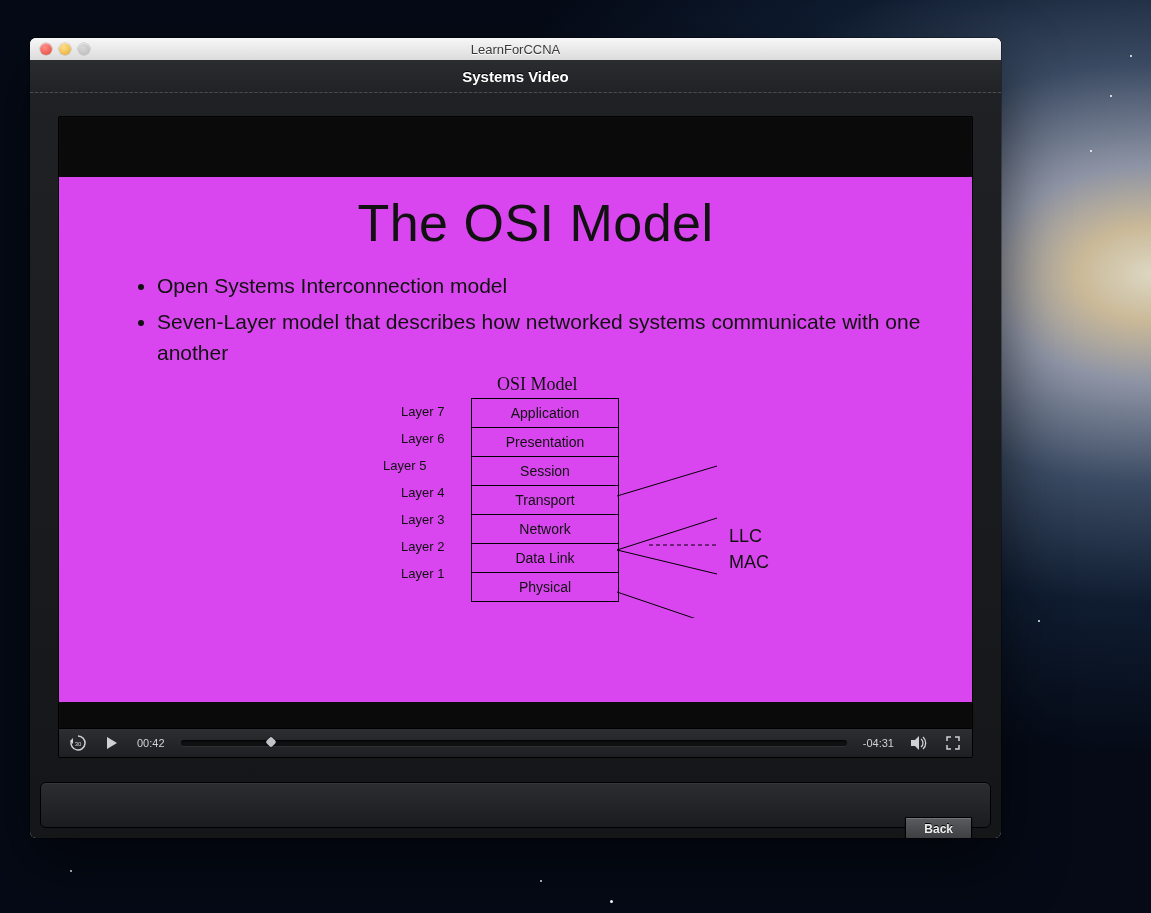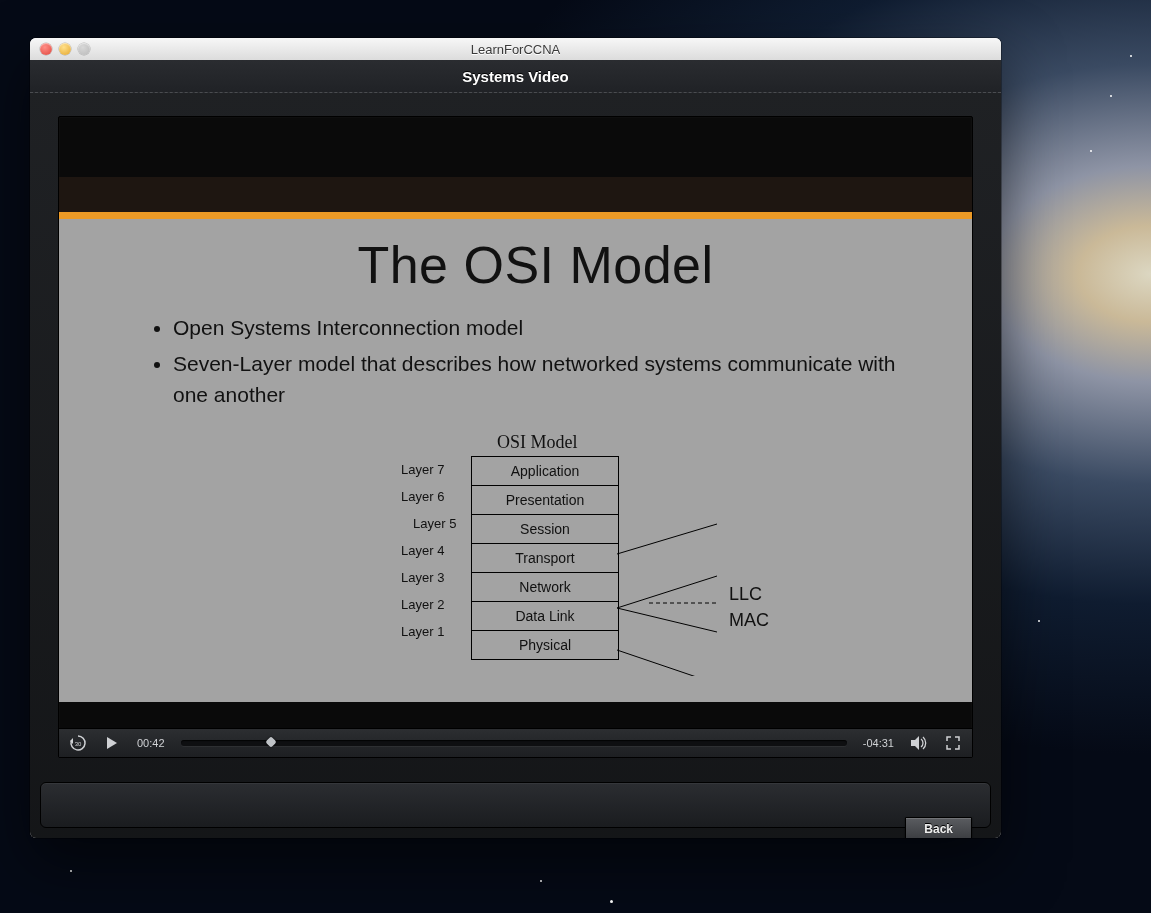--- a/index.html
+++ b/index.html
@@ -47,32 +47,32 @@
   .video-wrap{
     position:absolute;left:28px;right:28px;top:56px;bottom:80px;
     background:#0a0a0a;border:1px solid #000;border-radius:2px;
     box-shadow:inset 0 0 0 1px rgba(255,255,255,.02);
     display:flex;flex-direction:column;
   }
   .video-frame{flex:1;position:relative;overflow:hidden;}
   
   .slide{
     position:absolute;left:0;right:0;top:60px;bottom:26px;
-    background:#a3a3a3;
-    display:flex;flex-direction:column;
+    background:#d946ef;
+    display:flex;flex-direction:row;
   }
   .slide-topbar{
     height:70px;background:#1e1611;
   }
   .slide-accent{height:14px;background:#eb9a27;}
   .slide-body{flex:1;padding:10px 40px 10px 80px;color:#111;}
   .slide-title{font-family:"Helvetica Neue",sans-serif;font-weight:300;font-size:52px;text-align:center;margin:6px 0 18px;letter-spacing:.5px;}
-  .bullets{font-size:21px;line-height:1.45;padding-left:18px;margin:16px;}
+  .bullets{font-size:21px;line-height:1.45;padding-left:18px;margin:0;}
   .bullets li{margin-bottom:6px;}
-  .diagram{margin-top:22px;position:relative;height:260px;}
+  .diagram{margin-top:6px;position:relative;height:260px;}
   .diagram-title{position:absolute;left:358px;top:0;font-size:18px;font-family:"Times New Roman",serif;}
   .osi-table{position:absolute;left:332px;top:24px;border-collapse:collapse;}
   .osi-table td{border:1px solid #000;width:144px;height:26px;text-align:center;font-size:14px;font-family:Arial,sans-serif;}
   .layer-label{position:absolute;font-size:13px;font-family:Arial,sans-serif;color:#111;}
   .fan{position:absolute;left:478px;top:24px;width:200px;height:220px;pointer-events:none;}
   .ann{position:absolute;font-size:18px;font-family:Arial,sans-serif;}
   
   .controls{
     height:28px;background:linear-gradient(#2c2e31,#1d1f22);
     display:flex;align-items:center;gap:16px;padding:0 10px;
@@ -136,21 +136,21 @@
               <div class="slide-title">The OSI Model</div>
               <ul class="bullets">
                 <li>Open Systems Interconnection model</li>
                 <li>Seven-Layer model that describes how networked systems communicate with one another</li>
               </ul>
               <div class="diagram">
                 <div class="diagram-title">OSI Model</div>
 
                 <div class="layer-label" style="left:262px;top:30px">Layer 7</div>
                 <div class="layer-label" style="left:262px;top:57px">Layer 6</div>
-                <div class="layer-label" style="left:274px;top:84px">Layer 5</div>
+                <div class="layer-label" style="left:244px;top:84px">Layer 5</div>
                 <div class="layer-label" style="left:262px;top:111px">Layer 4</div>
                 <div class="layer-label" style="left:262px;top:138px">Layer 3</div>
                 <div class="layer-label" style="left:262px;top:165px">Layer 2</div>
                 <div class="layer-label" style="left:262px;top:192px">Layer 1</div>
 
                 <table class="osi-table">
                   <tbody>
                       <tr>
                         <td>Application</td>
                       </tr>

